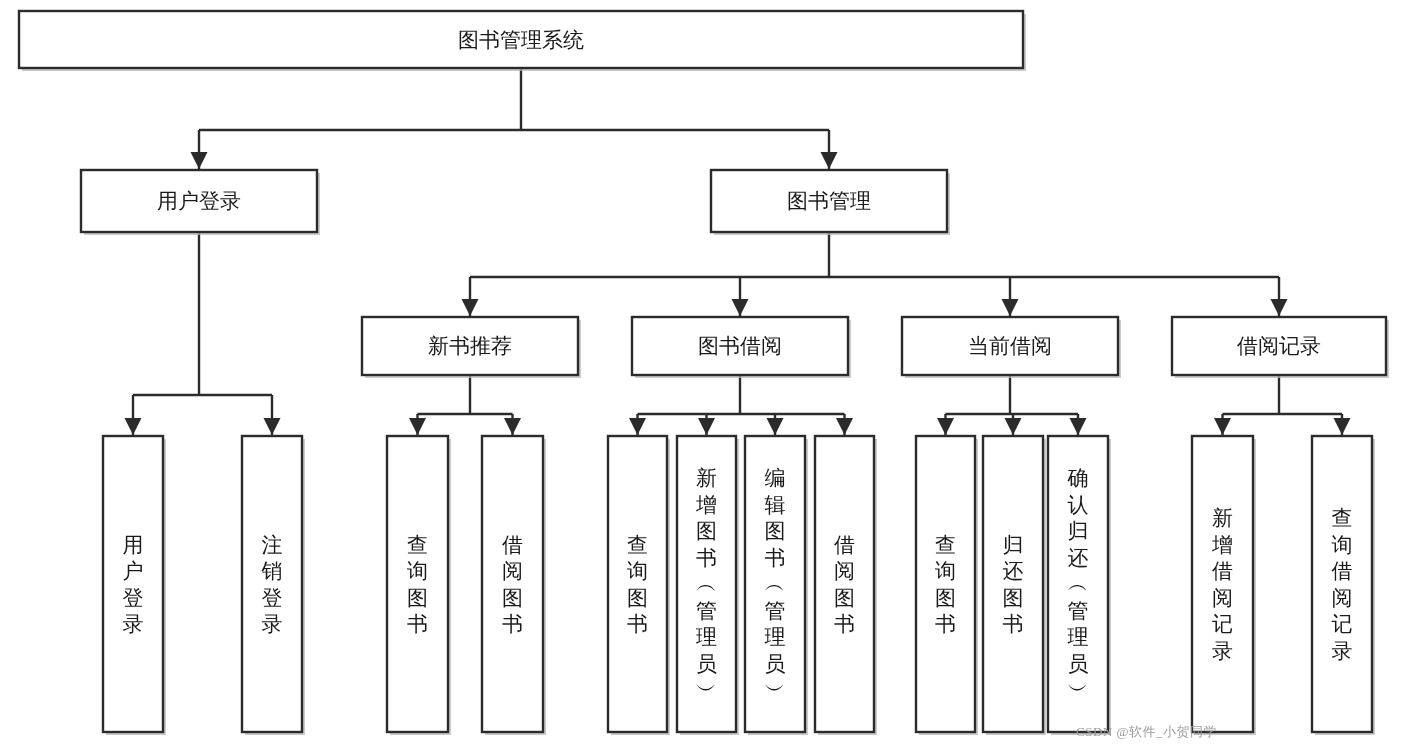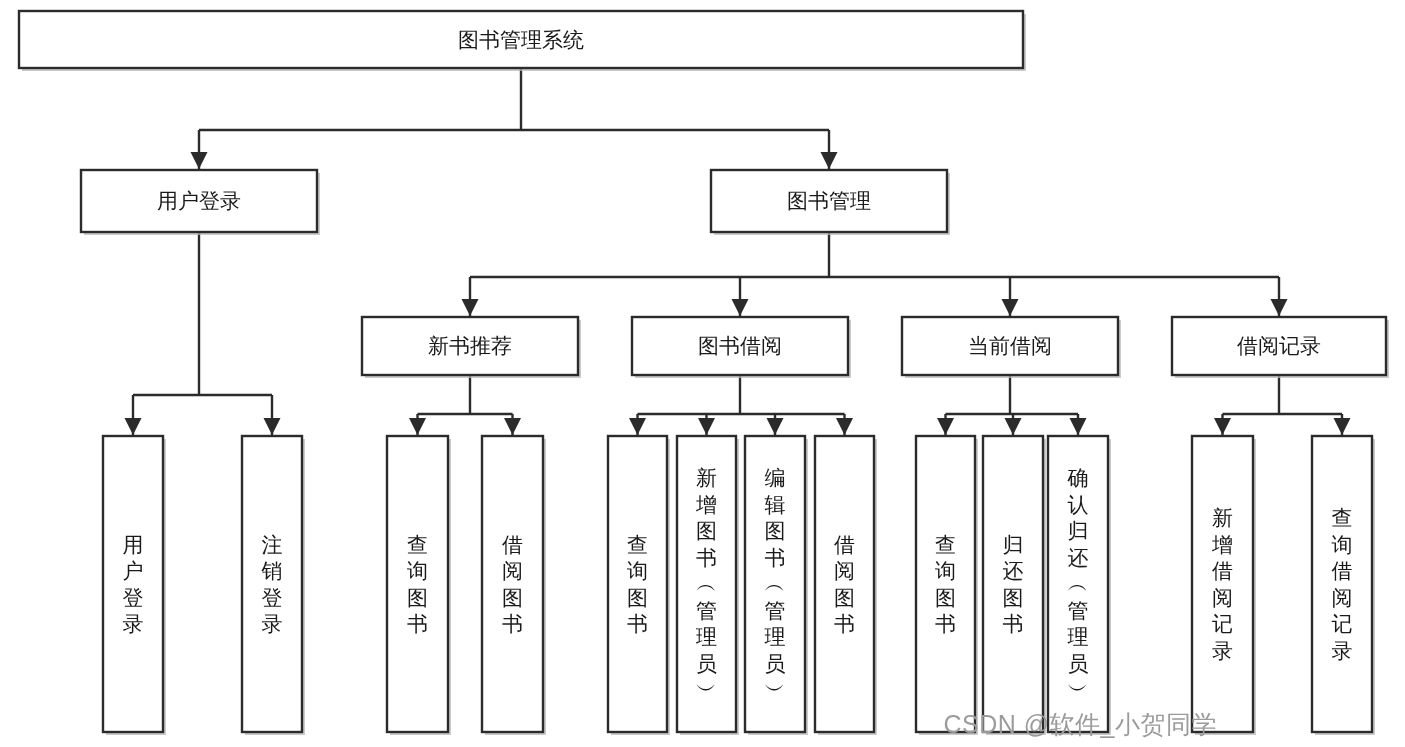--- a/index.html
+++ b/index.html
@@ -57,22 +57,22 @@
   .node-label-v {
     font-family: "DejaVu Sans", "Liberation Sans", sans-serif;
     font-size: 21px;
     fill: #1a1a1a;
     text-anchor: middle;
   }
   .watermark {
     position: absolute;
     right: 14px;
     bottom: 6px;
-    font-family: Liberation Sans, sans-serif;
-    font-size: 25px;
+    font-family: Liberation Serif, serif;
+    font-size: 13px;
     color: #9b9b9b;
     letter-spacing: 0.5px;
     white-space: nowrap;
     pointer-events: none;
   }
 </style>
 </head>
 <body>
 
 <div id="diagram-root">

